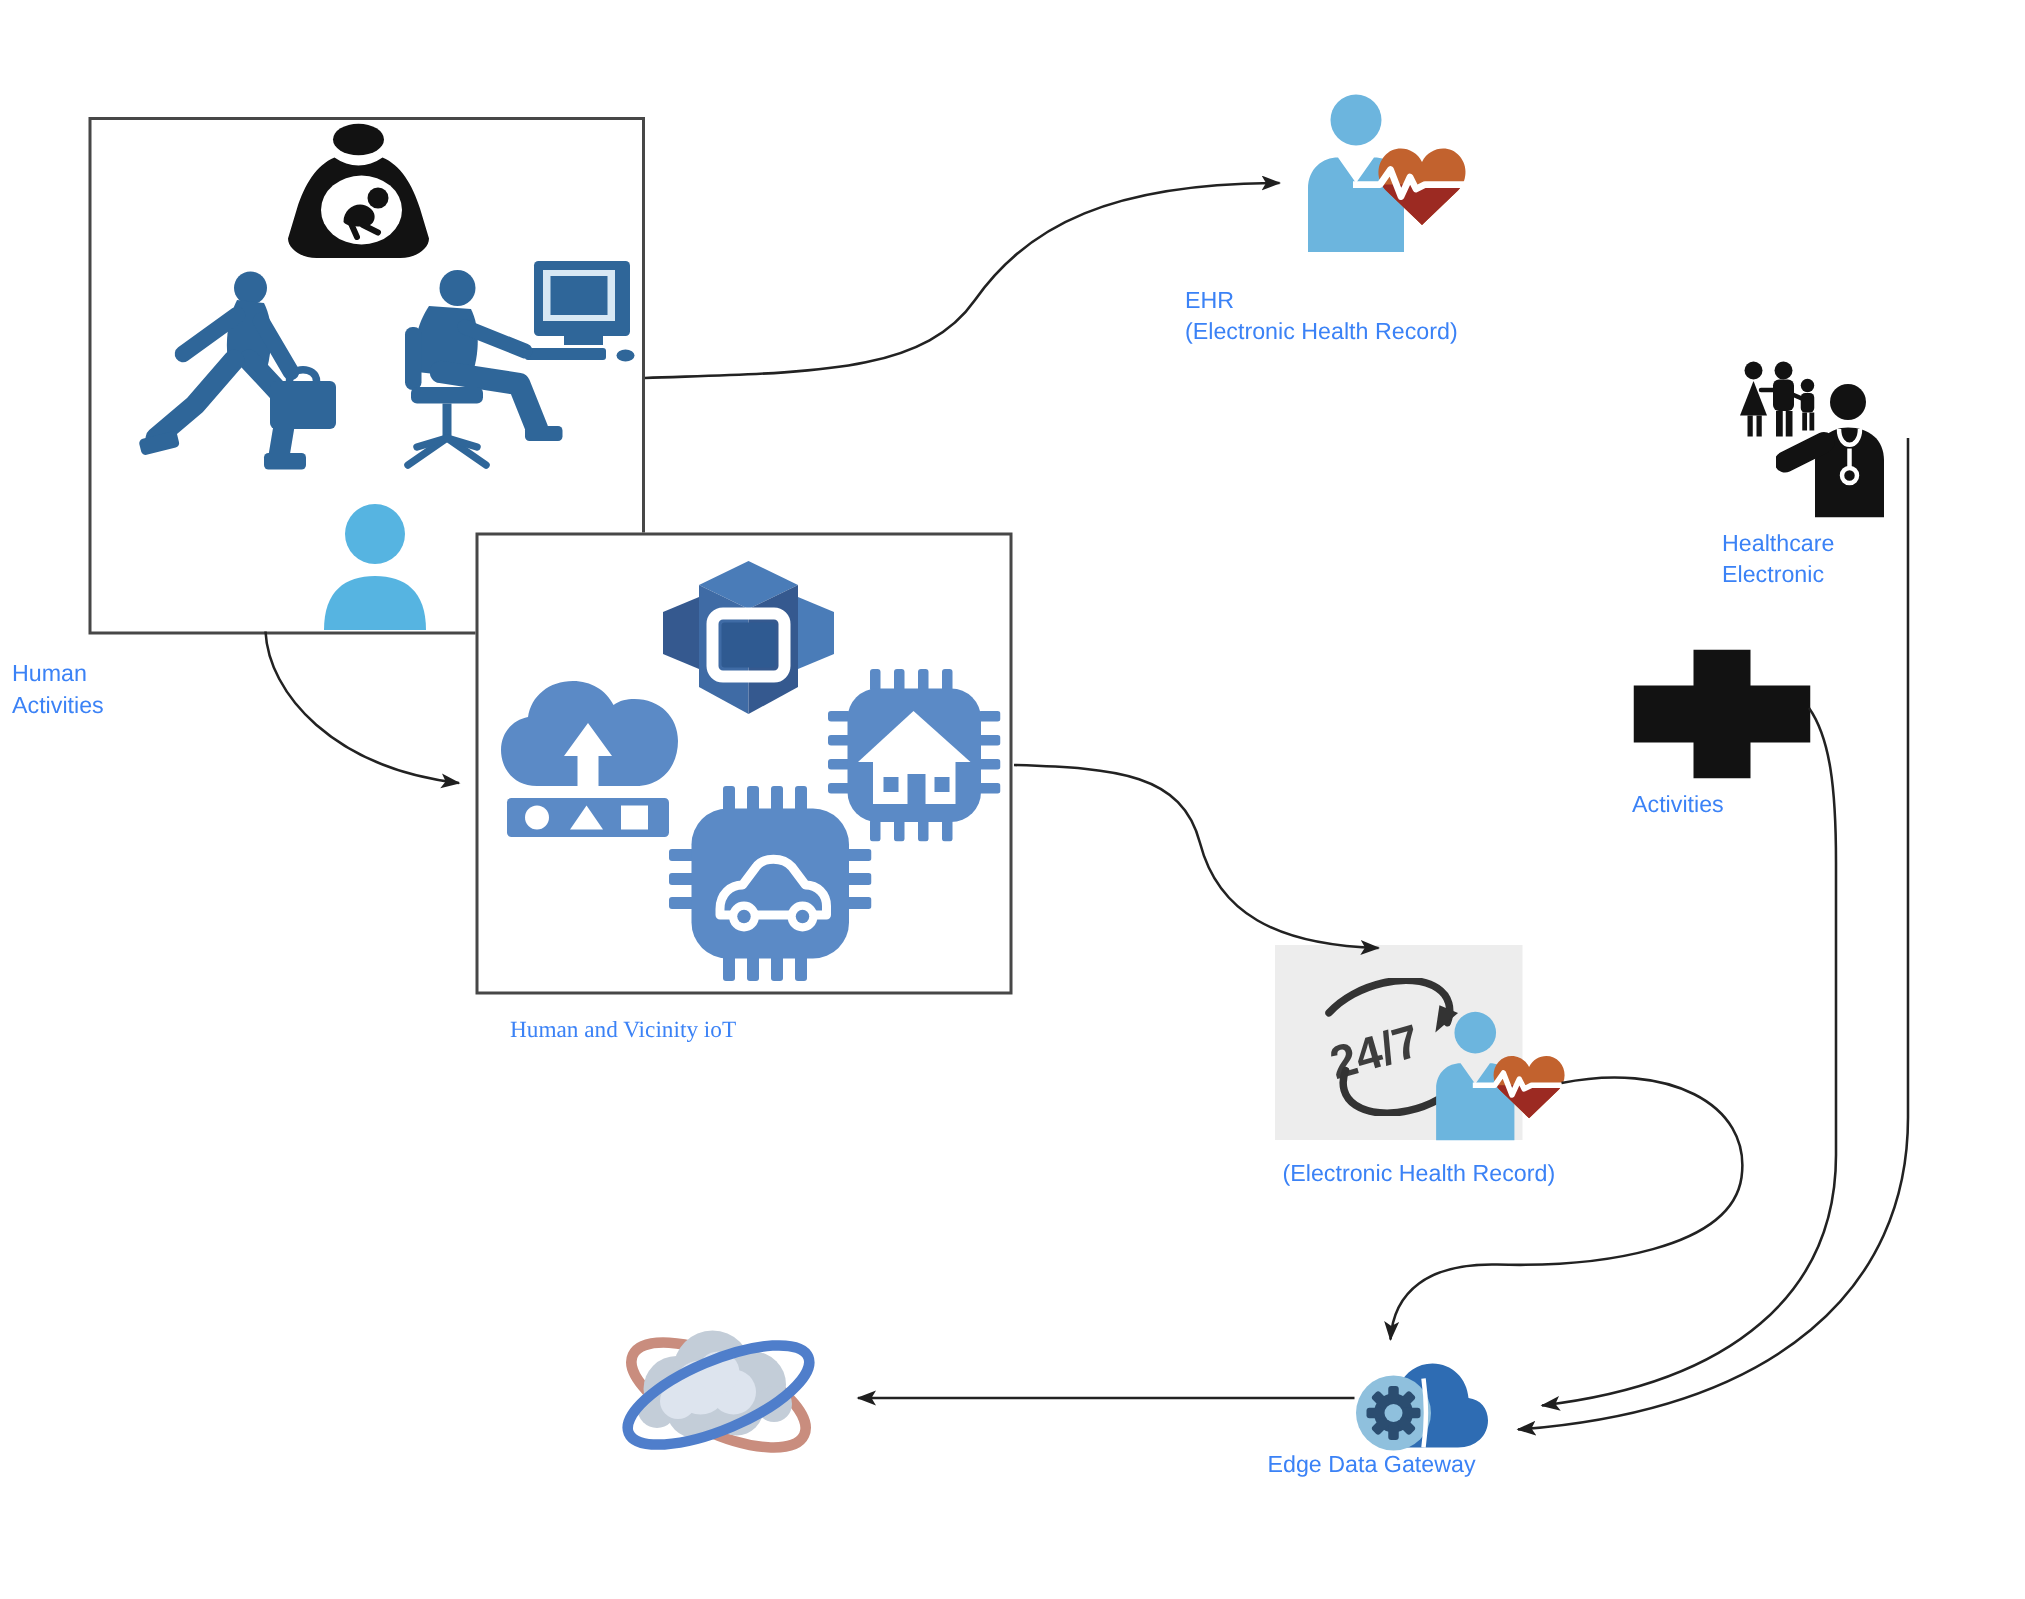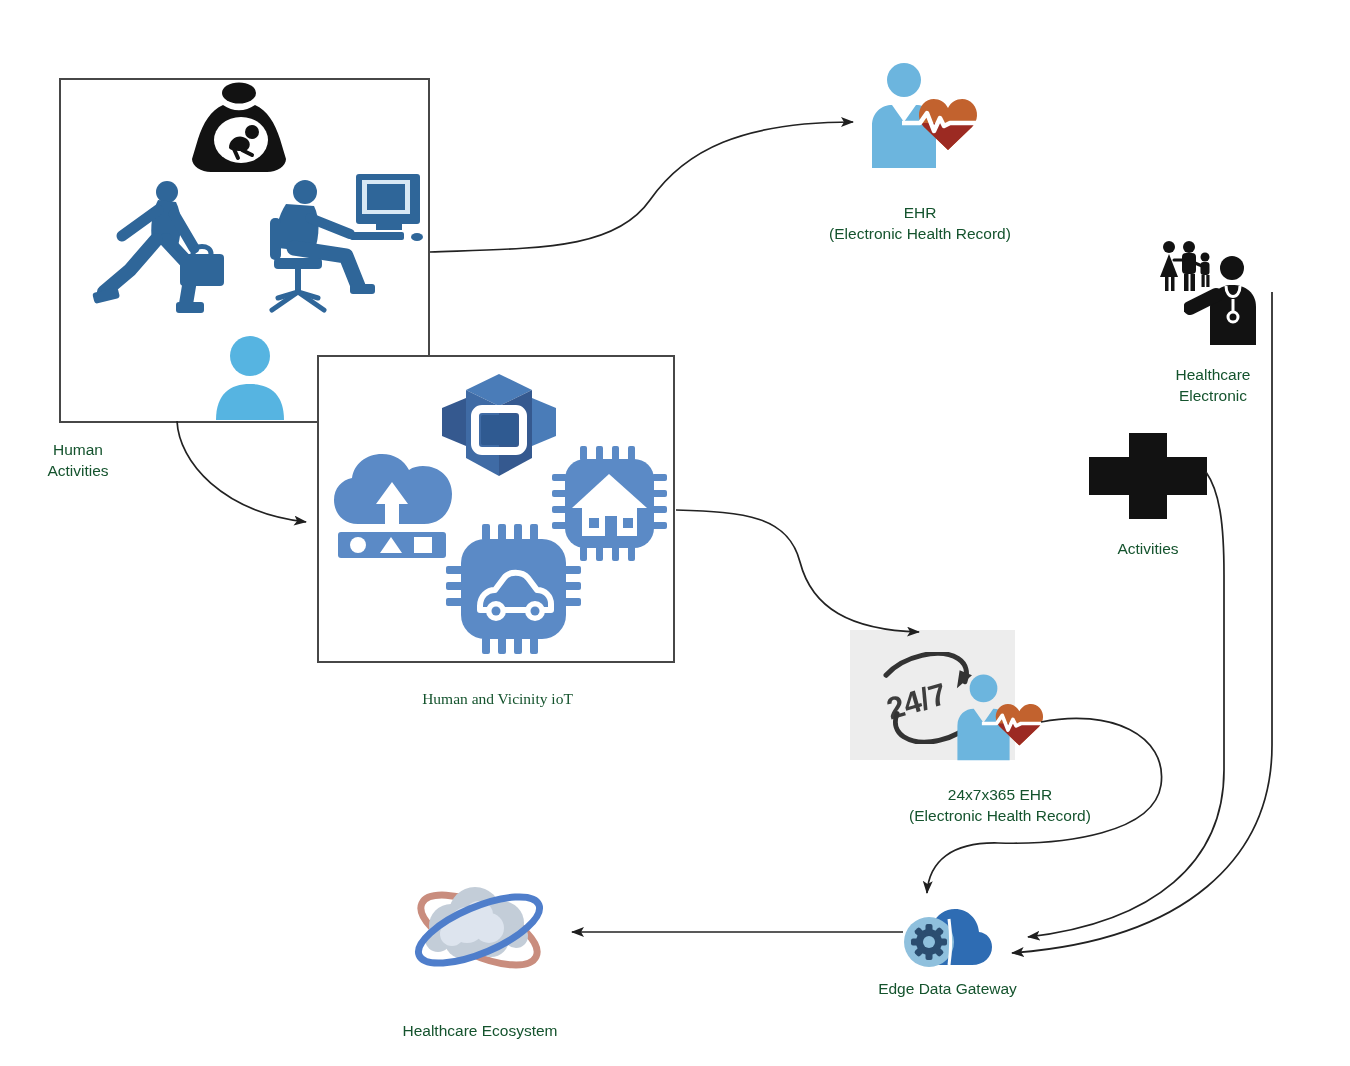--- a/index.html
+++ b/index.html
@@ -1,19 +1,19 @@
 <!DOCTYPE html>
 <html><head>
 <meta charset="utf-8">
 <style>
   html,body{margin:0;padding:0;background:#fff;}
   .canvas{position:relative;width:1350px;height:1066px;background:#ffffff;overflow:hidden;
           font-family:"Liberation Sans",sans-serif;color:#3a3a3a;}
   .node-box{position:absolute;background:#ffffff;border:2px solid #474747;box-sizing:border-box;}
-  .label{position:absolute;text-align:center;font-size:15.5px;line-height:1.38;color:#14532d;margin-top:12px;}
+  .label{position:absolute;font-size:15.5px;line-height:1.38;color:#3b82f6;}
   .gray-box{position:absolute;background:#ededed;}
   svg{display:block;}
   .arrows{position:absolute;left:0;top:0;z-index:6;pointer-events:none;}
   .icon{position:absolute;z-index:5;}
   .z2{z-index:2;} .z3{z-index:3;}
 </style>
 </head>
 <body>
 
 <div class="canvas">
@@ -263,43 +263,41 @@
     </g>
     <g fill="#dde4ee">
       <circle cx="62" cy="55" r="18"></circle>
         <circle cx="84" cy="58" r="15"></circle>
         <circle cx="47" cy="64" r="12"></circle>
         <circle cx="74" cy="45" r="14"></circle>
     </g>
     <ellipse cx="74" cy="60" rx="65" ry="23" fill="none" stroke="#4f7ecb" stroke-width="7" transform="rotate(-23 74 60)"></ellipse>
   </svg>
 
-  <div class="label" style="left:8px;top:427px;width:140px;">
+  <div class="label" style="left:8px;top:439px;width:140px;">
     <div>Human</div>
     <div>Activities</div>
   </div>
 
   <div class="label" style="left:790px;top:190px;width:260px;">
     <div>EHR</div>
     <div>(Electronic Health Record)</div>
   </div>
 
   <div class="label" style="left:340px;top:676px;width:315px;font-family:Liberation Serif, serif;">Human and Vicinity ioT</div>
 
   <div class="label" style="left:1148px;top:352px;width:130px;">
     <div>Healthcare</div>
     <div>Electronic</div>
   </div>
 
   <div class="label" style="left:1088px;top:526px;width:120px;">Activities</div>
 
   <div class="label" style="left:855px;top:772px;width:290px;">
-    <div>24x7x365 EHR</div>
     <div>(Electronic Health Record)</div>
   </div>
 
   <div class="label" style="left:845px;top:966px;width:205px;">Edge Data Gateway</div>
 
   <div class="label" style="left:335px;top:1008px;width:290px;">
-    <div>Healthcare Ecosystem</div>
   </div>
 
 </div>
 
 </body></html>

